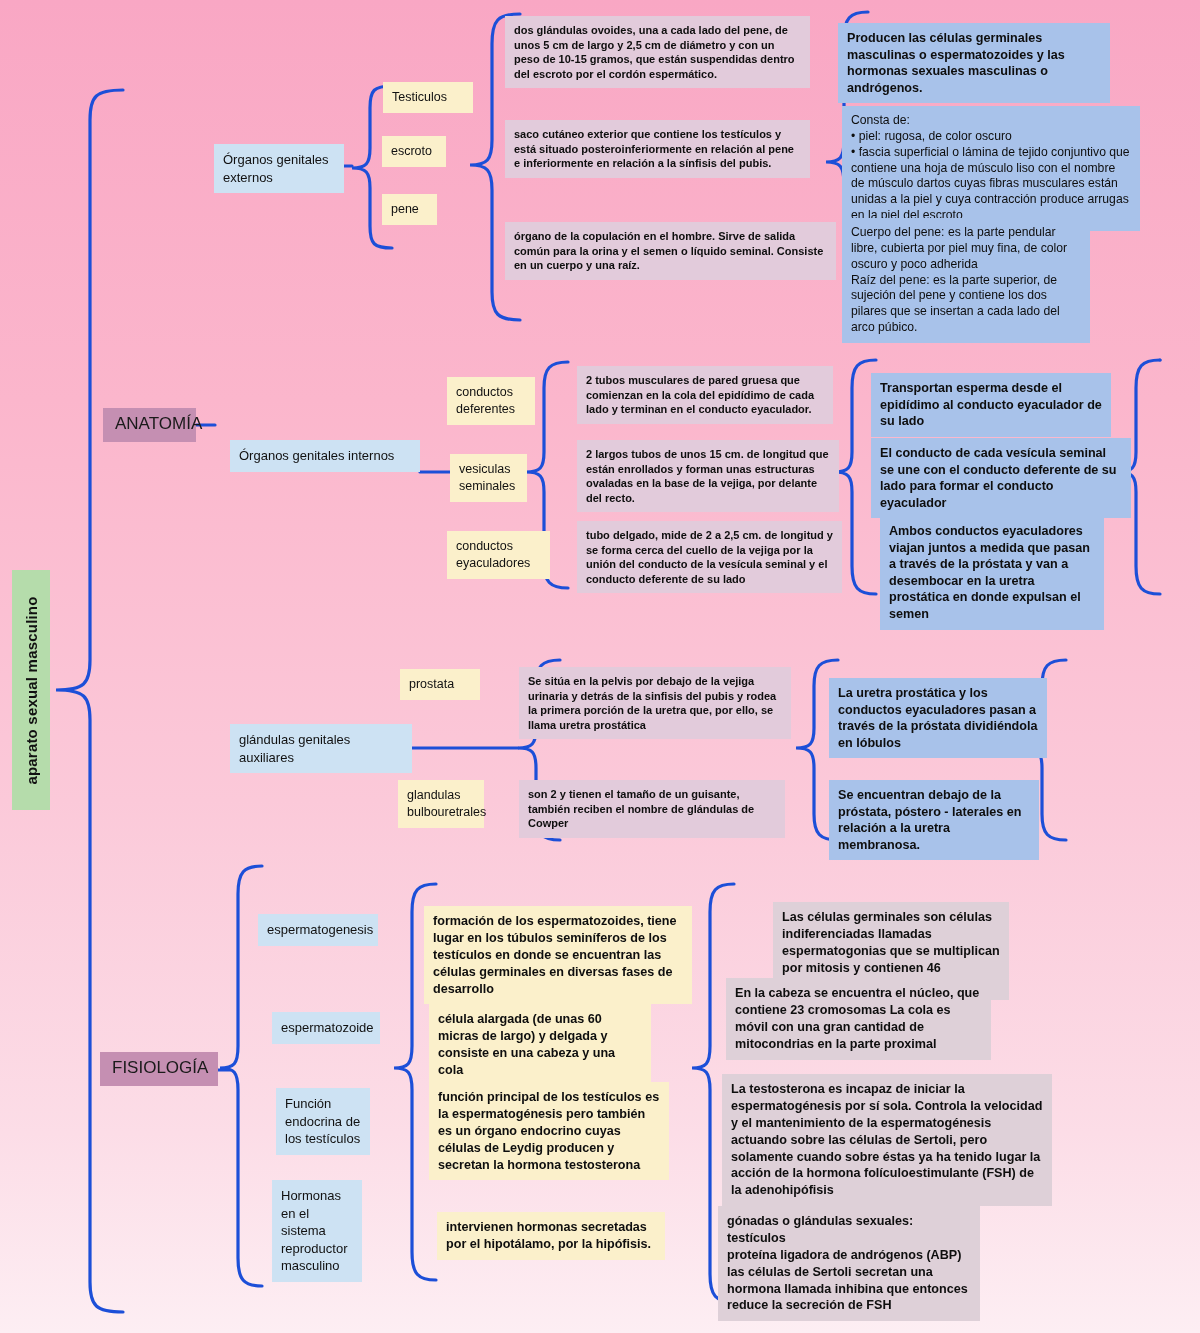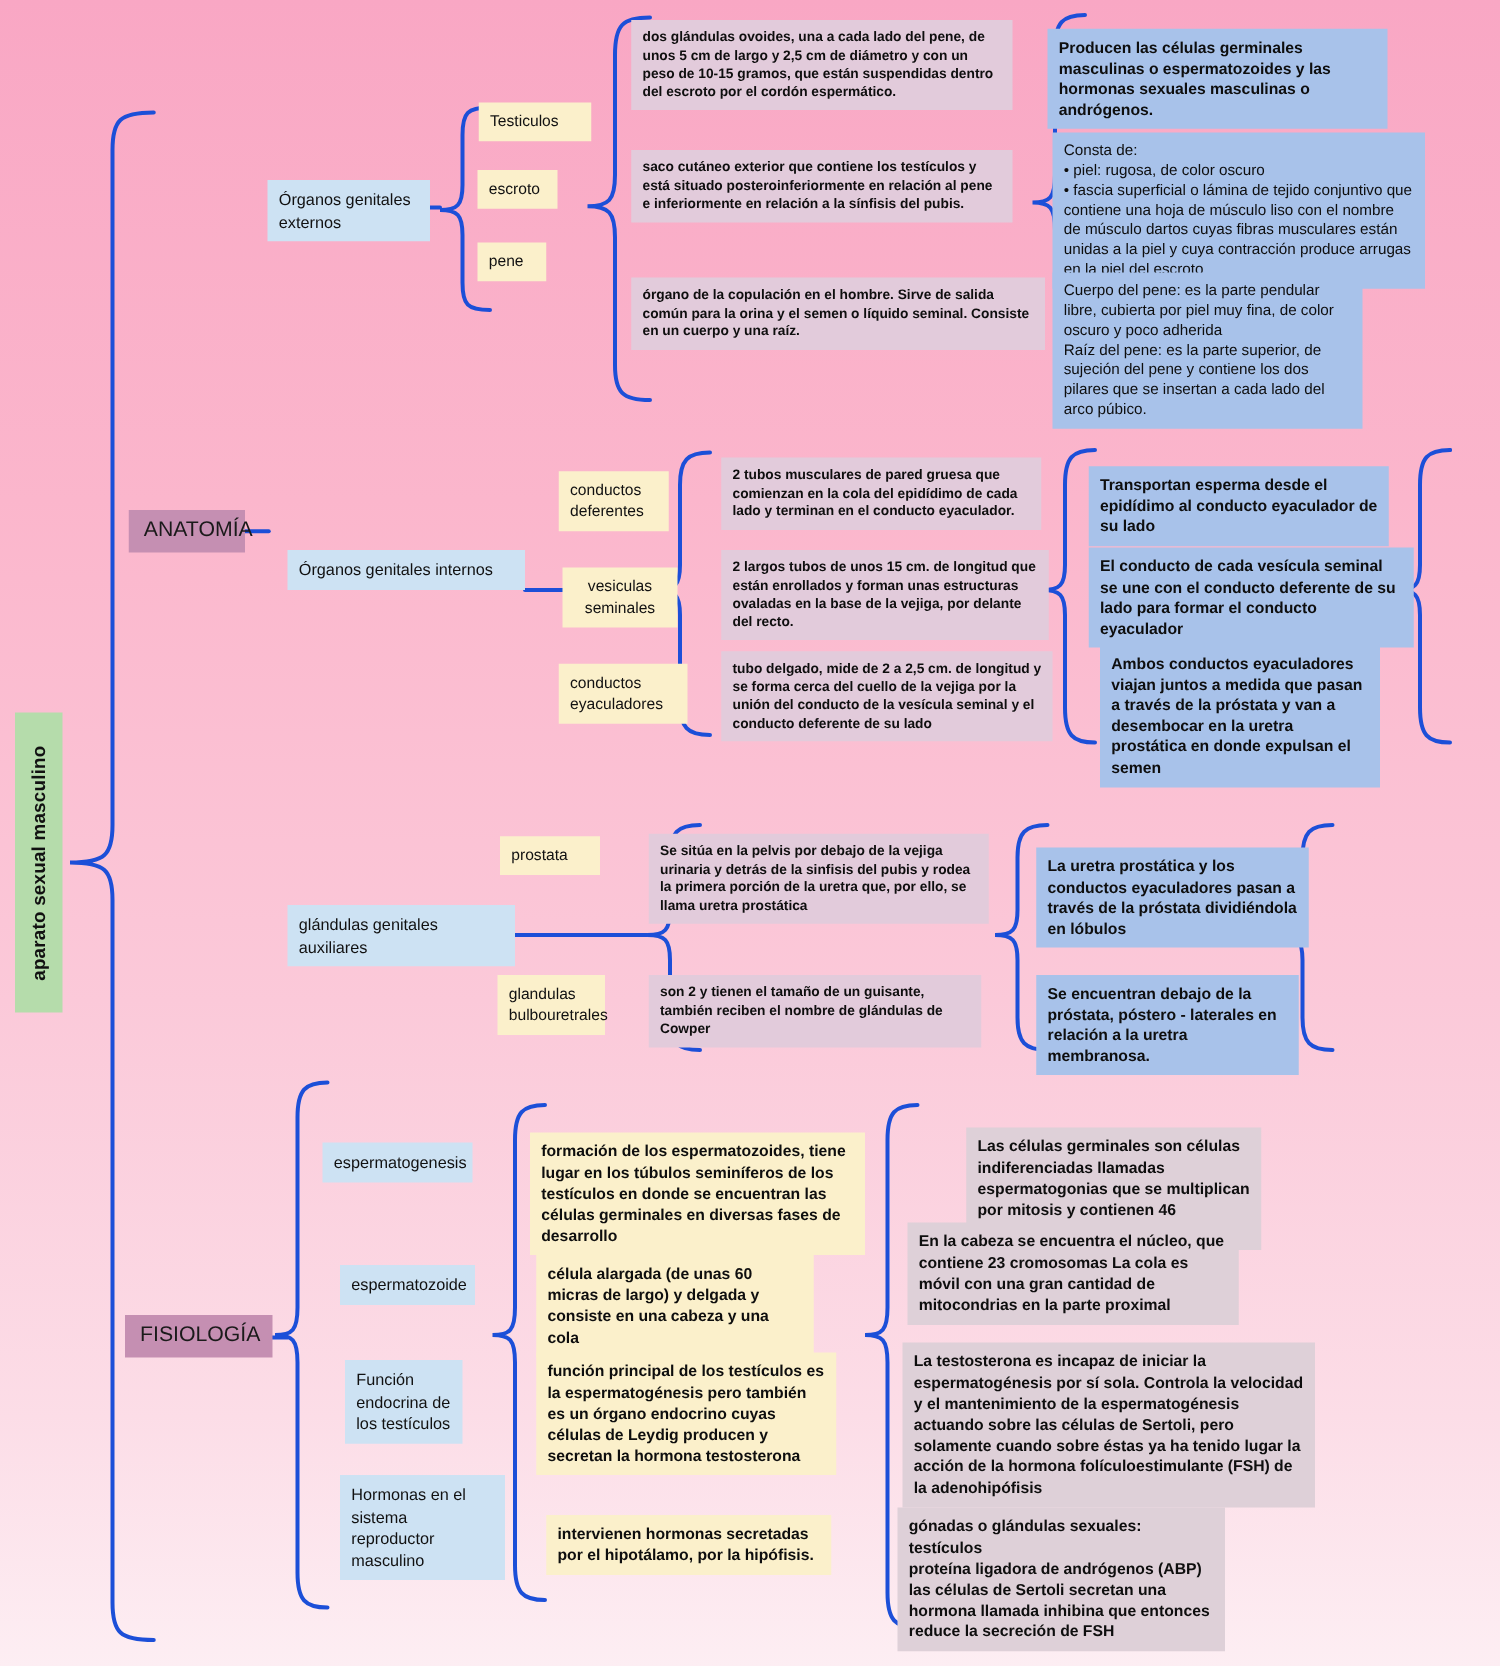--- a/index.html
+++ b/index.html
@@ -143,21 +143,21 @@
   <div class="node peri" style="left:838px;top:23px;width:272px;"> Producen las células germinales masculinas o espermatozoides y las hormonas sexuales masculinas o andrógenos.</div>
   <div class="node peri thin" style="left:842px;top:106px;width:298px;white-space:pre-line;">Consta de:
 • piel: rugosa, de color oscuro
 • fascia superficial o lámina de tejido conjuntivo que contiene una hoja de músculo liso con el nombre de músculo dartos cuyas fibras musculares están unidas a la piel y cuya contracción produce arrugas en la piel del escroto</div>
   <div class="node peri thin" style="left:842px;top:218px;width:248px;white-space:pre-line;">Cuerpo del pene: es la parte pendular libre, cubierta por piel muy fina, de color oscuro y poco adherida
 Raíz del pene: es la parte superior, de sujeción del pene y contiene los dos pilares que se insertan a cada lado del arco púbico.</div>
 
   <div class="node blue" style="left:230px;top:440px;width:190px;">Órganos genitales internos</div>
 
   <div class="node cream" style="left:447px;top:377px;width:88px;">conductos deferentes</div>
-  <div class="node cream" style="left:450px;top:454px;width:92px;text-align:center;">vesiculas seminales</div>
+  <div class="node cream" style="left:450px;top:454px;width:77px;">vesiculas seminales</div>
   <div class="node cream" style="left:447px;top:531px;width:103px;">conductos eyaculadores</div>
 
   <div class="node mauve" style="left:577px;top:366px;width:256px;">2 tubos musculares de pared gruesa que comienzan en la cola del epidídimo de cada lado y terminan en el conducto eyaculador.</div>
   <div class="node mauve" style="left:577px;top:440px;width:262px;">2 largos tubos de unos 15 cm. de longitud que están enrollados y forman unas estructuras ovaladas en la base de la vejiga, por delante del recto.</div>
   <div class="node mauve" style="left:577px;top:521px;width:265px;"> tubo delgado, mide de 2 a 2,5 cm. de longitud y se forma cerca del cuello de la vejiga por la unión del conducto de la vesícula seminal y el conducto deferente de su lado</div>
 
   <div class="node peri" style="left:871px;top:373px;width:240px;">Transportan esperma desde el epidídimo al conducto eyaculador de su lado</div>
   <div class="node peri" style="left:871px;top:438px;width:260px;">El conducto de cada vesícula seminal se une con el conducto deferente de su lado para formar el conducto eyaculador</div>
   <div class="node peri" style="left:880px;top:516px;width:224px;">Ambos conductos eyaculadores viajan juntos a medida que pasan a través de la próstata y van a desembocar en la uretra prostática en donde expulsan el semen</div>
 
@@ -168,21 +168,21 @@
 
   <div class="node mauve" style="left:519px;top:667px;width:272px;">Se sitúa en la pelvis por debajo de la vejiga urinaria y detrás de la sinfisis del pubis y rodea la primera porción de la uretra que, por ello, se llama uretra prostática</div>
   <div class="node mauve thin" style="left:519px;top:780px;width:266px;font-weight:bold;">son 2 y tienen el tamaño de un guisante, también reciben el nombre de glándulas de Cowper</div>
 
   <div class="node peri" style="left:829px;top:678px;width:218px;"> La uretra prostática y los conductos eyaculadores pasan a través de la próstata dividiéndola en lóbulos</div>
   <div class="node peri" style="left:829px;top:780px;width:210px;">Se encuentran debajo de la próstata, póstero - laterales en relación a la uretra membranosa.</div>
 
   <div class="node blue" style="left:258px;top:914px;width:120px;">espermatogenesis</div>
   <div class="node blue" style="left:272px;top:1012px;width:108px;">espermatozoide</div>
   <div class="node blue" style="left:276px;top:1088px;width:94px;">Función endocrina de los testículos</div>
-  <div class="node blue" style="left:272px;top:1180px;width:132px;">Hormonas en el sistema reproductor masculino</div>
+  <div class="node blue" style="left:272px;top:1180px;width:90px;">Hormonas en el sistema reproductor masculino</div>
 
   <div class="node creamfact" style="left:424px;top:906px;width:268px;"> formación de los espermatozoides, tiene lugar en los túbulos seminíferos de los testículos en donde se encuentran las células germinales en diversas fases de desarrollo</div>
   <div class="node creamfact" style="left:429px;top:1004px;width:222px;">célula alargada (de unas 60 micras de largo) y delgada y consiste en una cabeza y una cola</div>
   <div class="node creamfact" style="left:429px;top:1082px;width:240px;">función principal de los testículos es la espermatogénesis pero también es un órgano endocrino cuyas células de Leydig producen y secretan la hormona testosterona</div>
   <div class="node creamfact" style="left:437px;top:1212px;width:228px;"> intervienen hormonas secretadas por el hipotálamo, por la hipófisis.</div>
 
   <div class="node greyf" style="left:726px;top:902px;width:236px;margin-left:47px;">Las células germinales son células indiferenciadas llamadas espermatogonias que se multiplican por mitosis y contienen 46 cromosomas</div>
   <div class="node greyf" style="left:726px;top:978px;width:265px;"> En la cabeza se encuentra el núcleo, que contiene 23 cromosomas La cola es móvil con una gran cantidad de mitocondrias en la parte proximal</div>
   <div class="node greyf" style="left:722px;top:1074px;width:330px;">La testosterona es incapaz de iniciar la espermatogénesis por sí sola. Controla la velocidad y el mantenimiento de la espermatogénesis actuando sobre las células de Sertoli, pero solamente cuando sobre éstas ya ha tenido lugar la acción de la hormona folículoestimulante (FSH) de la adenohipófisis</div>
   <div class="node greyf thin" style="left:718px;top:1206px;width:262px;white-space:pre-line;font-weight:bold;">gónadas o glándulas sexuales: testículos

